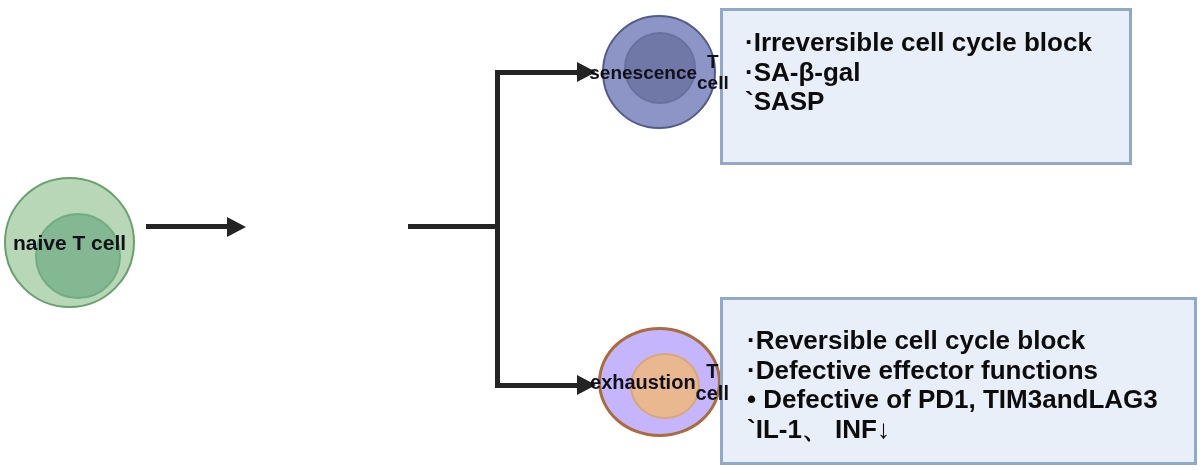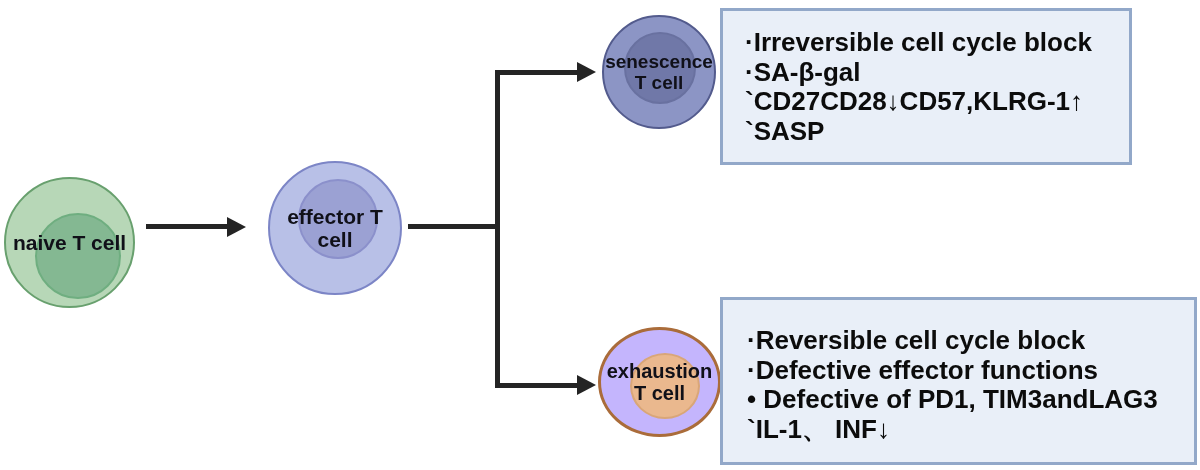--- a/index.html
+++ b/index.html
@@ -10,21 +10,21 @@
     background: #ffffff;
     font-family: "Liberation Sans", sans-serif;
     overflow: hidden;
   }
 
   
   .cell-outer { position: absolute; border-radius: 50%; box-sizing: border-box; }
   .cell-inner { position: absolute; border-radius: 50%; box-sizing: border-box; }
   .cell-label {
     position: absolute; inset: 0;
-    display: flex; flex-direction: column;
+    display: flex; flex-direction: row;
     align-items: center; justify-content: center;
     text-align: center;
     font-weight: 700; color: #101018;
     z-index: 3;
   }
   .cell-label span { display: block; }
 
   #cell-naive      { left: 4px;   top: 177px; width: 131px; height: 131px; background: #b7d7b7; border: 2px solid #68a06e; }
   #cell-naive .cell-inner      { left: 29px; top: 34px; width: 86px; height: 86px; background: #84b892; border: 2px solid #6fae80; }
   #cell-naive .cell-label      { font-size: 21px; line-height: 23px; }
@@ -71,27 +71,20 @@
   <div class="cell-outer" id="cell-naive">
     <div class="cell-inner"></div>
     <div class="cell-label">
       <span>naive T cell</span>
     </div>
   </div>
 
   <div class="hline" style="left:146px; top:224px; width:81px;"></div>
   <div class="arrowhead-right" style="left:227px; top:217px;"></div>
 
-  <div class="cell-outer" id="cell-effector">
-    <div class="cell-inner"></div>
-    <div class="cell-label">
-      <span>effector T</span>
-      <span>cell</span>
-    </div>
-  </div>
 
   <div class="hline" style="left:408px; top:224px; width:90px;"></div>
   <div class="vline" style="left:495px; top:70px; height:318px;"></div>
 
   <div class="hline" style="left:498px; top:70px; width:80px;"></div>
   <div class="arrowhead-right" style="left:577px; top:62px;"></div>
 
   <div class="hline" style="left:498px; top:383px; width:80px;"></div>
   <div class="arrowhead-right" style="left:577px; top:375px;"></div>
 
@@ -107,21 +100,20 @@
     <div class="cell-inner"></div>
     <div class="cell-label">
       <span>exhaustion</span>
       <span>T cell</span>
     </div>
   </div>
 
   <div class="info-box" id="box-senescence">
     <div class="box-line">·Irreversible cell cycle block</div>
     <div class="box-line">·SA-β-gal</div>
-    <div class="box-line">`CD27CD28↓CD57,KLRG-1↑</div>
     <div class="box-line">`SASP</div>
   </div>
 
   <div class="info-box" id="box-exhaustion">
     <div class="box-line">·Reversible cell cycle block</div>
     <div class="box-line">·Defective effector functions</div>
     <div class="box-line">• Defective of PD1, TIM3andLAG3</div>
     <div class="box-line">`IL-1、 INF↓</div>
   </div>
 

